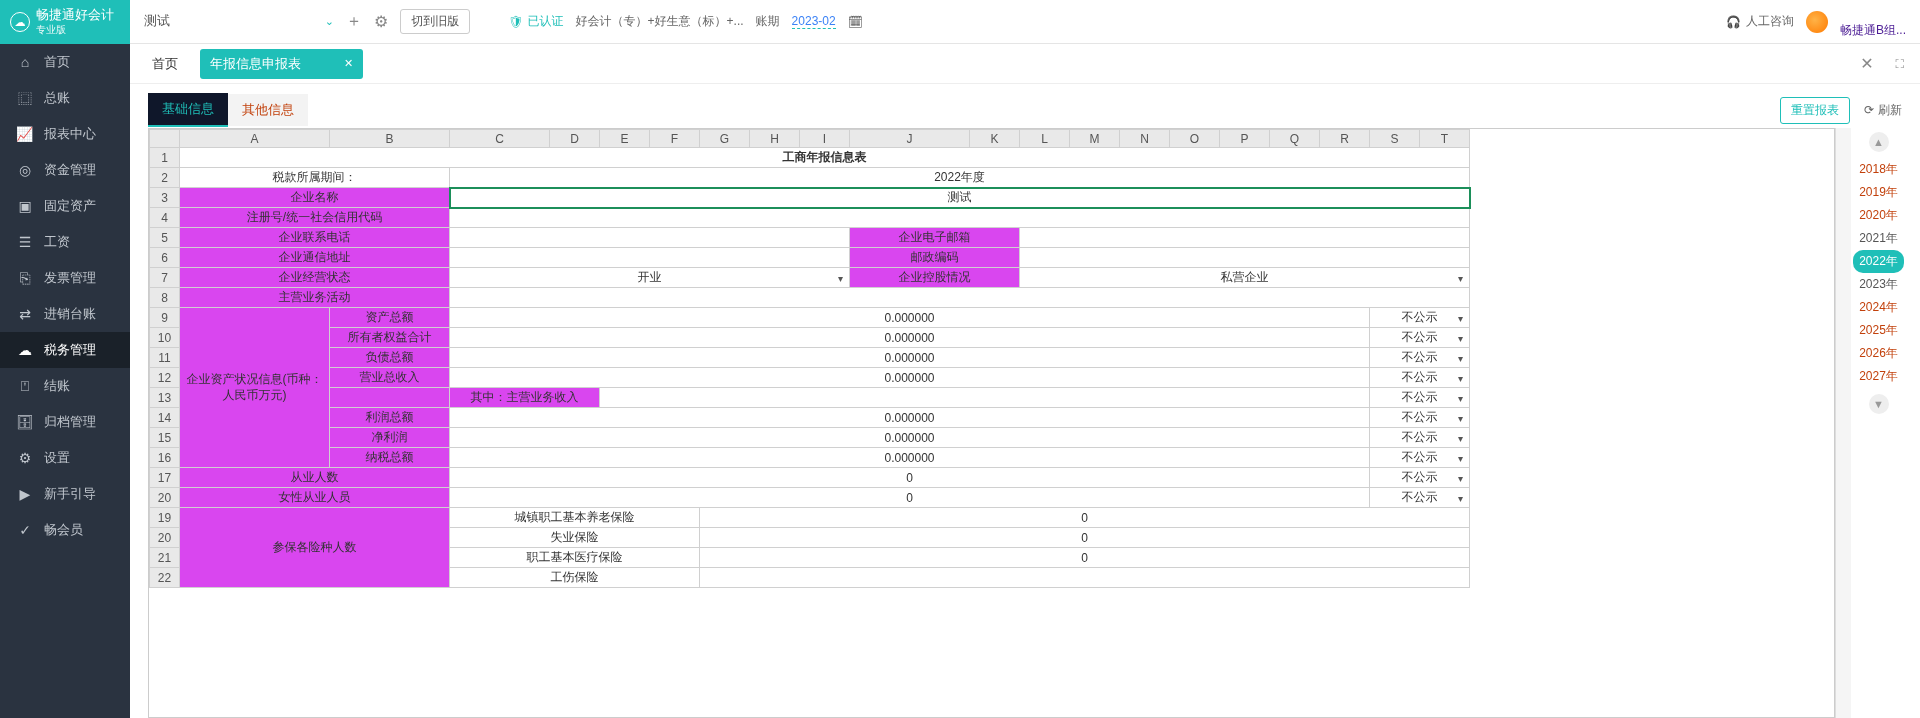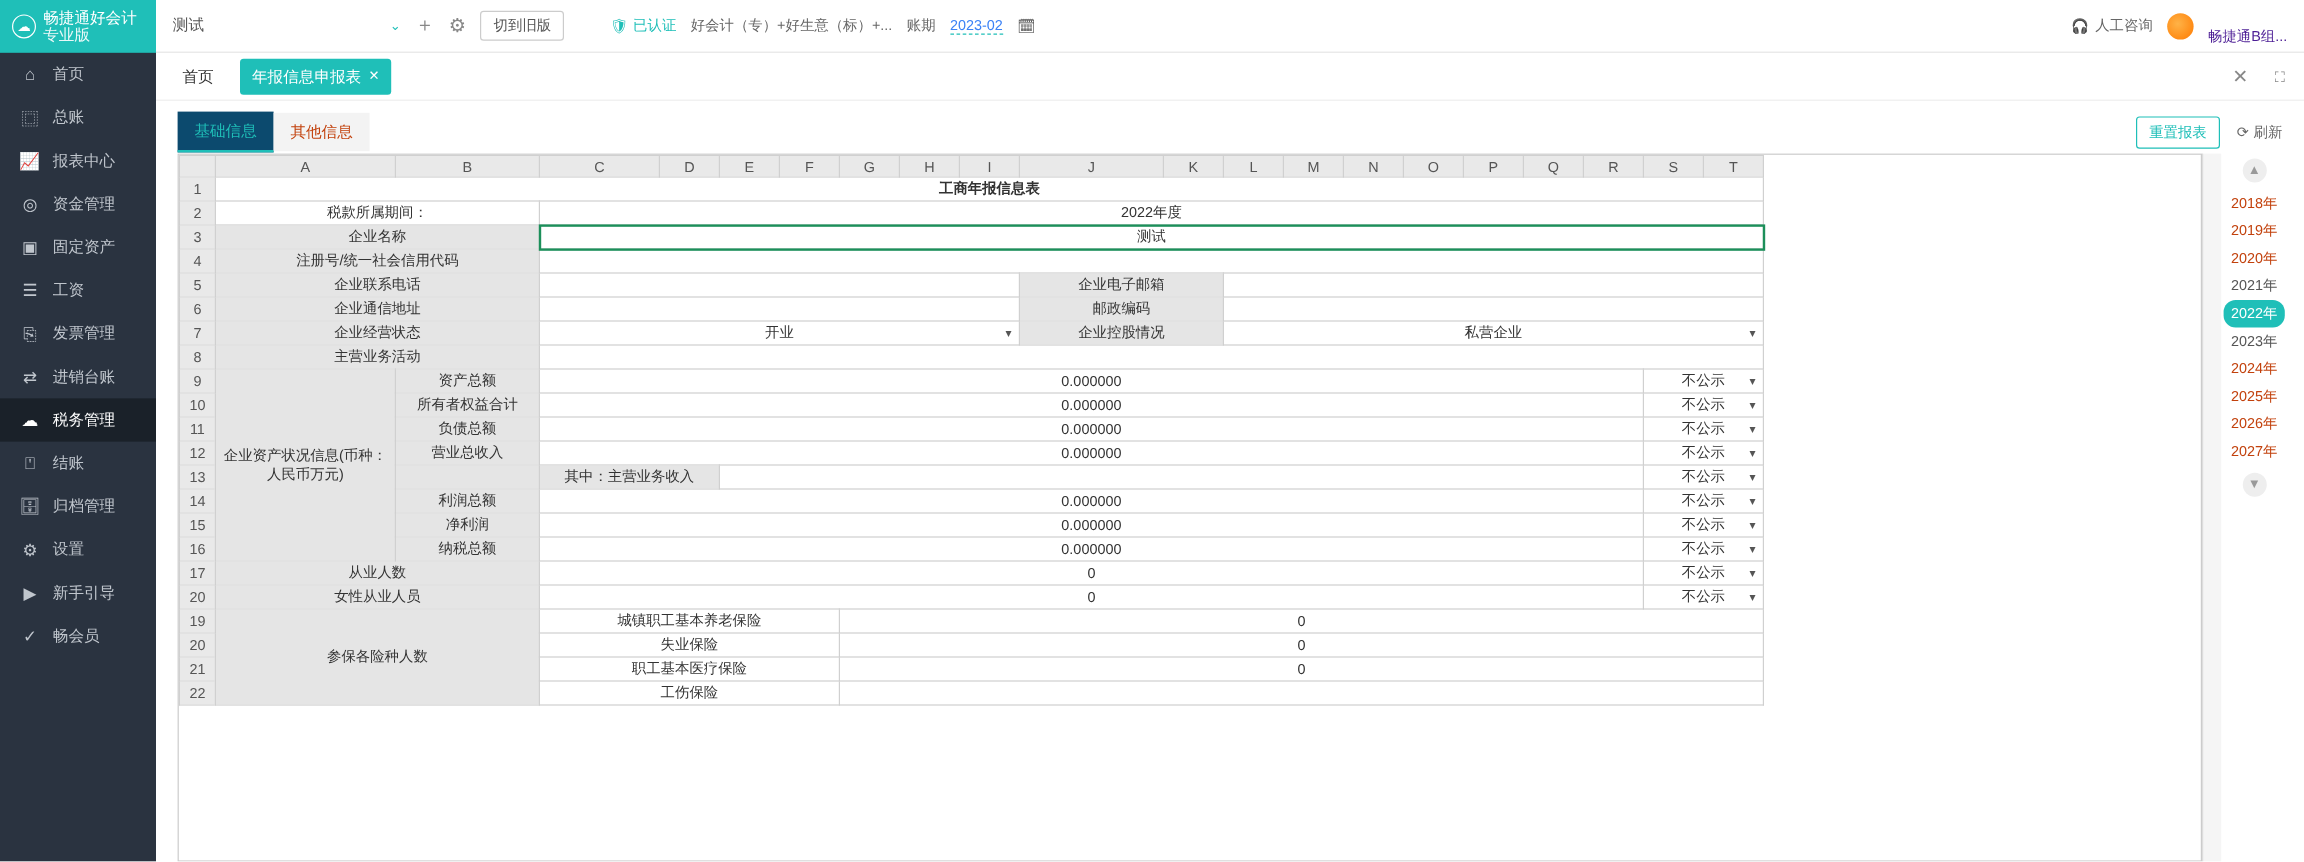--- a/index.html
+++ b/index.html
@@ -4,21 +4,21 @@
 <style>
 * { margin: 0; padding: 0; box-sizing: border-box; }
 body { font-family: "Microsoft YaHei", Arial, sans-serif; font-size: 12px; color: #333; background: #fff; overflow: hidden; }
 .app { display: flex; height: 718px; width: 1920px; }
 
 
 .sidebar { width: 130px; background: #2a3340; color: #c0c6cd; flex-shrink: 0; }
 .sidebar-logo { height: 44px; background: #1fbfb8; display: flex; align-items: center; padding: 0 10px; color: #fff; font-size: 13px; }
 .sidebar-logo-icon { width: 20px; height: 20px; border: 1.5px solid #fff; border-radius: 50%; margin-right: 6px; display: flex; align-items: center; justify-content: center; font-size: 11px; }
 .sidebar-logo-text { line-height: 1.1; }
-.sidebar-logo-sub { font-size: 13px; opacity: 0.9; text-align: center; }
+.sidebar-logo-sub { font-size: 10px; opacity: 0.9; text-align: center; }
 .sidebar-item { height: 36px; display: flex; align-items: center; padding: 0 16px; cursor: pointer; font-size: 13px; }
 .sidebar-item.active { background: #1a2129; color: #fff; }
 .sidebar-item .icon { width: 18px; margin-right: 10px; text-align: center; font-size: 14px; }
 
 
 .main { flex: 1; display: flex; flex-direction: column; min-width: 0; }
 
 
 .topbar { height: 44px; border-bottom: 1px solid #e5e5e5; display: flex; align-items: center; padding: 0 14px; gap: 12px; }
 .org-select { width: 190px; height: 28px; display: flex; align-items: center; justify-content: space-between; color: #555; font-size: 13px; cursor: pointer; border-bottom: 1px solid transparent; }
@@ -30,42 +30,42 @@
 .period-label { color: #666; font-size: 12px; }
 .period-val { color: #3b82f6; border-bottom: 1px dashed #1fbfb8; cursor: pointer; font-size: 12px; }
 .flex-spacer { flex: 1; }
 .support { display: flex; align-items: center; gap: 5px; color: #666; cursor: pointer; }
 .avatar { width: 22px; height: 22px; background: radial-gradient(circle at 40% 40%, #ffb347, #ff7a00); border-radius: 50%; }
 .user-name { color: #4c1d95; cursor: pointer; max-width: 80px; overflow: hidden; text-overflow: ellipsis; white-space: nowrap; margin-top: 17px; }
 
 
 .tabs-row { height: 40px; display: flex; align-items: center; padding: 0 10px; border-bottom: 1px solid #eee; gap: 10px; }
 .home-tab { padding: 0 12px; height: 40px; display: flex; align-items: center; font-size: 13px; color: #333; cursor: pointer; }
-.active-tab { background: #1fbfb8; color: #fff; height: 30px; border-radius: 3px; display: flex; align-items: center; padding: 0 10px; font-size: 13px; cursor: pointer; }
+.active-tab { background: #1fbfb8; color: #fff; height: 30px; border-radius: 3px; display: flex; align-items: center; padding: 0 10px; font-size: 13px; cursor: pointer; gap: 37px; }
 .active-tab .close { margin-left: 6px; font-size: 11px; }
 .tabs-close-all { margin-left: auto; font-size: 16px; color: #888; cursor: pointer; padding: 0 6px; }
 .fullscreen-icon { font-size: 12px; color: #888; cursor: pointer; padding: 0 6px; }
 
 
 .subtabs-row { display: flex; align-items: center; padding: 8px 18px 0; height: 44px; }
 .subtab { padding: 7px 14px; font-size: 13px; background: #f3f3f3; color: #c2410c; cursor: pointer; }
-.subtab.active { color: #1fbfb8; background: #0c4a6e; border-bottom: 2px solid #1fbfb8; }
+.subtab.active { color: #1fbfb8; background: #0f172a; border-bottom: 2px solid #1fbfb8; }
 .actions { margin-left: auto; display: flex; align-items: center; gap: 14px; }
 .reset-btn { border: 1px solid #1fbfb8; color: #1fbfb8; padding: 4px 10px; border-radius: 3px; font-size: 12px; cursor: pointer; }
 .refresh-btn { color: #666; font-size: 12px; cursor: pointer; display: flex; align-items: center; gap: 4px; }
 
 
 .sheet-wrap { flex: 1; display: flex; padding: 0 14px 0 18px; min-height: 0; }
 .sheet { flex: 1; overflow: auto; border: 1px solid #ccc; position: relative; }
 .grid { border-collapse: collapse; table-layout: fixed; }
 .grid td, .grid th { border: 1px solid #d0d0d0; height: 20px; font-size: 12px; padding: 0 4px; overflow: hidden; white-space: nowrap; text-align: center; vertical-align: middle; }
 .col-head th { background: #e9e9e9; font-weight: normal; color: #555; height: 18px; }
 .row-head { background: #e9e9e9; text-align: center; color: #555; width: 30px; }
 .corner { background: #e9e9e9; }
-.label-cell { background: #e5e5e5; text-align: center; }
+.label-cell { background: #d946ef; text-align: center; }
 .title-cell { font-size: 14px; font-weight: 600; }
 .val-right { text-align: right; padding-right: 8px; }
 .val-left { text-align: left; padding-left: 6px; }
 .dd-cell { position: relative; }
 .dd-cell::after { content: "▾"; position: absolute; right: 6px; top: 50%; transform: translateY(-50%); color: #555; font-size: 10px; }
 .sel-cell { outline: 2px solid #1c8f5a; outline-offset: -1px; }
 .ins-cell { text-align: left; padding-left: 6px; }
 
 
 .year-rail { width: 55px; flex-shrink: 0; display: flex; flex-direction: column; align-items: center; padding-top: 4px; gap: 6px; }

